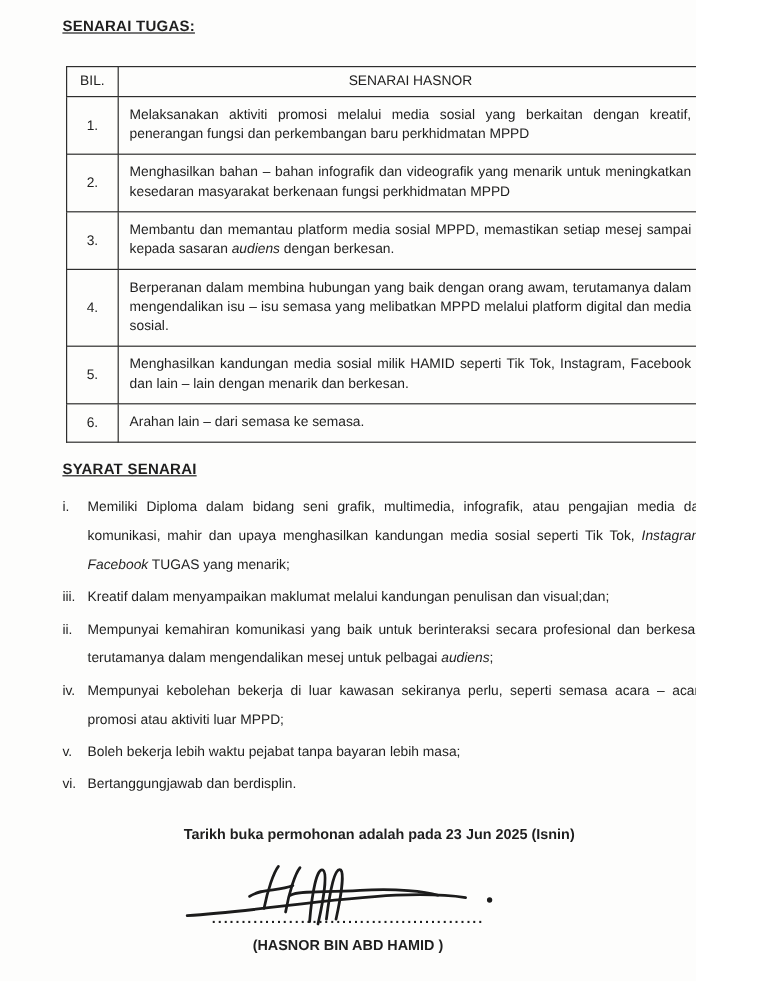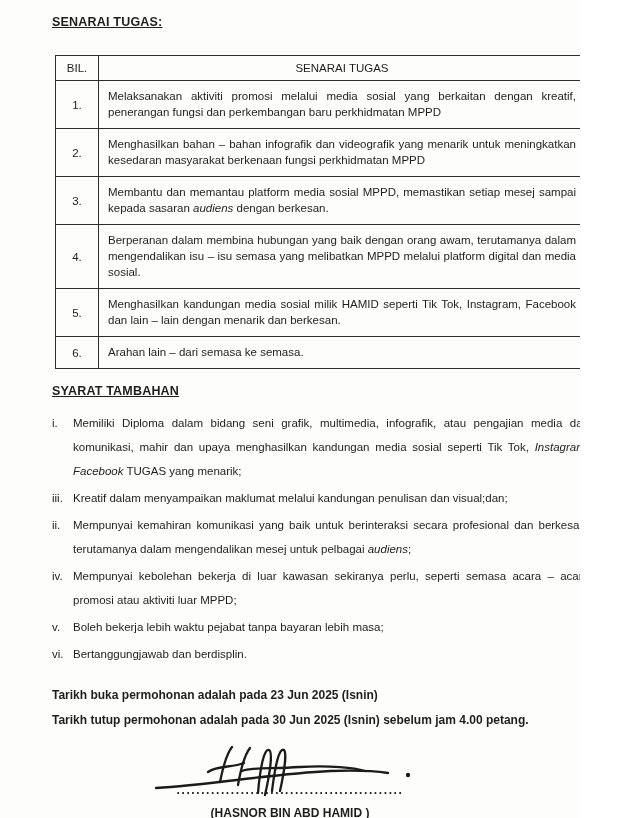--- a/index.html
+++ b/index.html
@@ -29,41 +29,41 @@
   .section-title{
     margin:15px 0 0 52px;font-size:12.5px;font-weight:bold;
     text-decoration:underline;letter-spacing:.2px;
   }
   .reqs{margin:13px 0 0 52px;width:537px;font-size:11.5px;}
   .req{display:flex;margin-bottom:3px;}
   .req .rnum{flex:0 0 21px;line-height:24px;}
   .req .rtxt{flex:1;text-align:justify;line-height:24px;}
   .it{font-style:italic;}
   .dates{margin:17px 0 0 52px;font-size:12px;font-weight:bold;}
-  .dates .dline{line-height:25px;}
+  .dates .dline{line-height:25px;text-align:center;}
   .sig-block{width:340px;margin:8px auto 0 auto;text-align:center;position:relative;}
   .sig-svg{display:block;margin:0 auto;}
   .sig-dots{
     font-weight:bold;font-size:12px;letter-spacing:1.6px;line-height:10px;
     white-space:nowrap;overflow:hidden;margin-top:-14px;
   }
   .sig-name{font-size:12px;font-weight:bold;margin-top:7px;line-height:22px;}
 </style>
 </head>
 <body>
 
 <div class="page">
 
   <div class="doc-title">SENARAI TUGAS:</div>
 
   <table class="tasks">
     <tbody>
         <tr>
       <th>BIL.</th>
-      <th>SENARAI TUGAS</th>
+      <th>SENARAI HASNOR</th>
     </tr>
     <tr>
       <td class="num">1.</td>
       <td class="txt"><span>Melaksanakan aktiviti promosi melalui media sosial yang berkaitan dengan kreatif, penerangan fungsi dan perkembangan baru perkhidmatan MPPD</span></td>
     </tr>
     <tr>
       <td class="num">2.</td>
       <td class="txt"><span>Menghasilkan bahan – bahan infografik dan videografik yang menarik untuk meningkatkan kesedaran masyarakat berkenaan fungsi perkhidmatan MPPD</span></td>
     </tr>
     <tr>
@@ -78,21 +78,21 @@
       <td class="num">5.</td>
       <td class="txt"><span>Menghasilkan kandungan media sosial milik HAMID seperti Tik Tok, Instagram, Facebook dan lain – lain dengan menarik dan berkesan.</span></td>
     </tr>
     <tr>
       <td class="num">6.</td>
       <td class="txt"><span>Arahan lain – dari semasa ke semasa.</span></td>
     </tr>
   </tbody>
     </table>
 
-  <div class="section-title">SYARAT TAMBAHAN</div>
+  <div class="section-title">SYARAT SENARAI</div>
 
   <div class="reqs">
     <div class="req">
       <span class="rnum">i.</span>
       <span class="rtxt"><span>Memiliki Diploma dalam bidang seni grafik, multimedia, infografik, atau pengajian media dan komunikasi, mahir dan upaya menghasilkan kandungan media sosial seperti Tik Tok, </span><span class="it">Instagram</span><span>, </span><span class="it">Facebook</span><span> TUGAS yang menarik;</span></span>
     </div>
     <div class="req">
       <span class="rnum">iii.</span>
       <span class="rtxt"><span>Kreatif dalam menyampaikan maklumat melalui kandungan penulisan dan visual;dan;</span></span>
     </div>
@@ -109,21 +109,20 @@
       <span class="rtxt"><span>Boleh bekerja lebih waktu pejabat tanpa bayaran lebih masa;</span></span>
     </div>
     <div class="req">
       <span class="rnum">vi.</span>
       <span class="rtxt"><span>Bertanggungjawab dan berdisplin.</span></span>
     </div>
   </div>
 
   <div class="dates">
     <div class="dline">Tarikh buka permohonan adalah pada 23 Jun 2025 (Isnin)</div>
-    <div class="dline">Tarikh tutup permohonan adalah pada 30 Jun 2025 (Isnin) sebelum jam 4.00 petang.</div>
   </div>
 
   <div class="sig-block">
     <svg class="sig-svg" width="280" height="58" viewBox="0 0 280 58">
       <g fill="none" stroke="#1b1b1b" stroke-width="2.3" stroke-linecap="round">
         <path d="M6,47 C60,44 120,33 180,30 C205,29 225,30 238,32"></path>
         <path d="M92,30 C100,26 120,28 150,26 C180,24 205,27 215,30"></path>
         <path d="M70,41 C73,26 78,11 82,6"></path>
         <path d="M88,44 C91,27 96,12 100,7"></path>
         <path d="M58,31 C68,24 82,27 94,22"></path>

